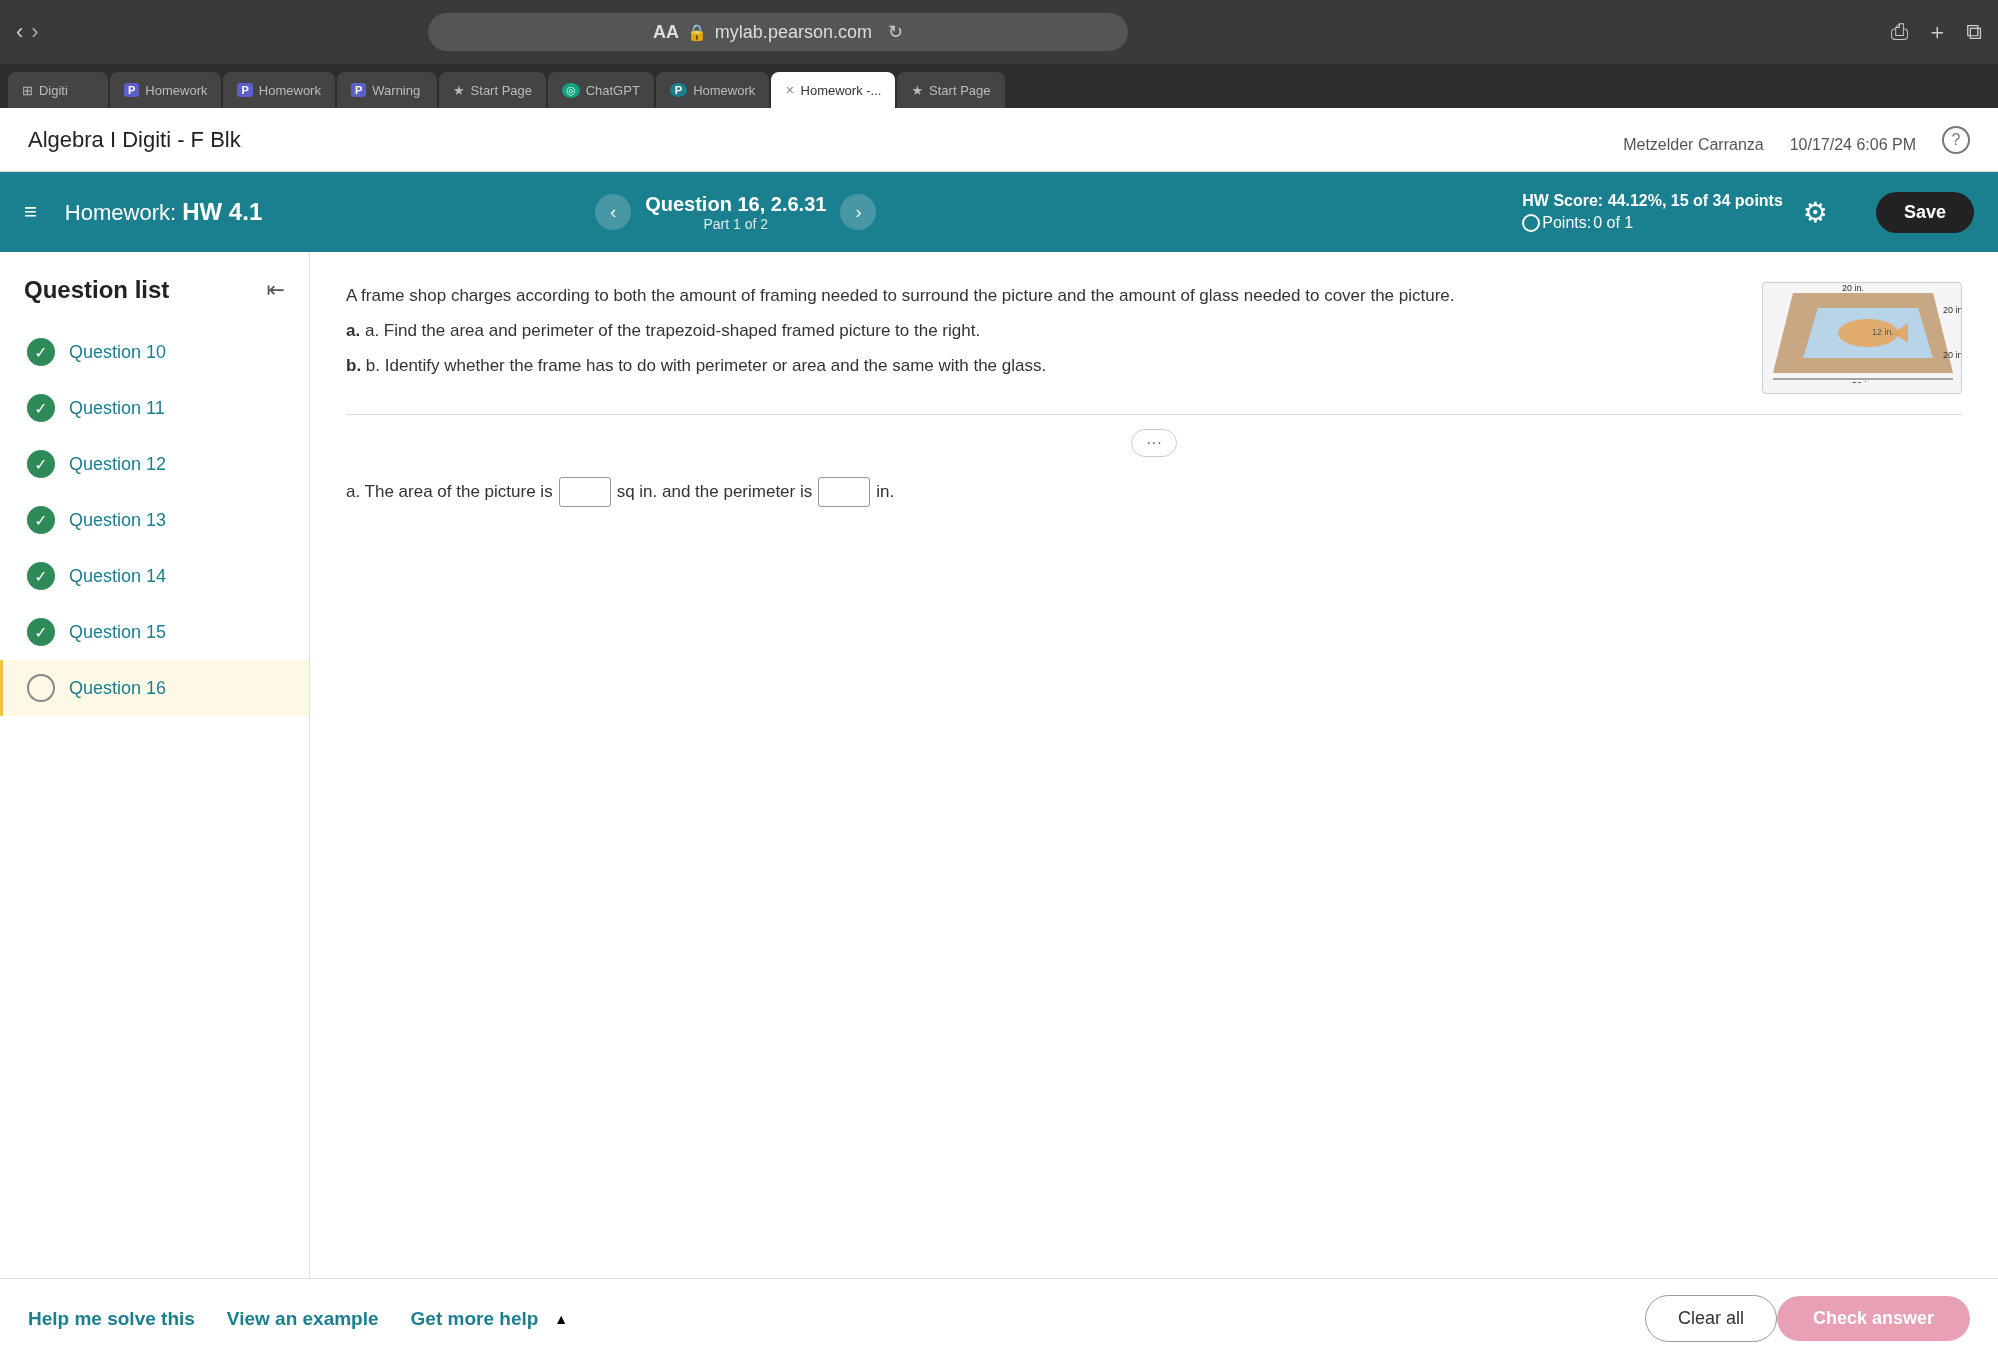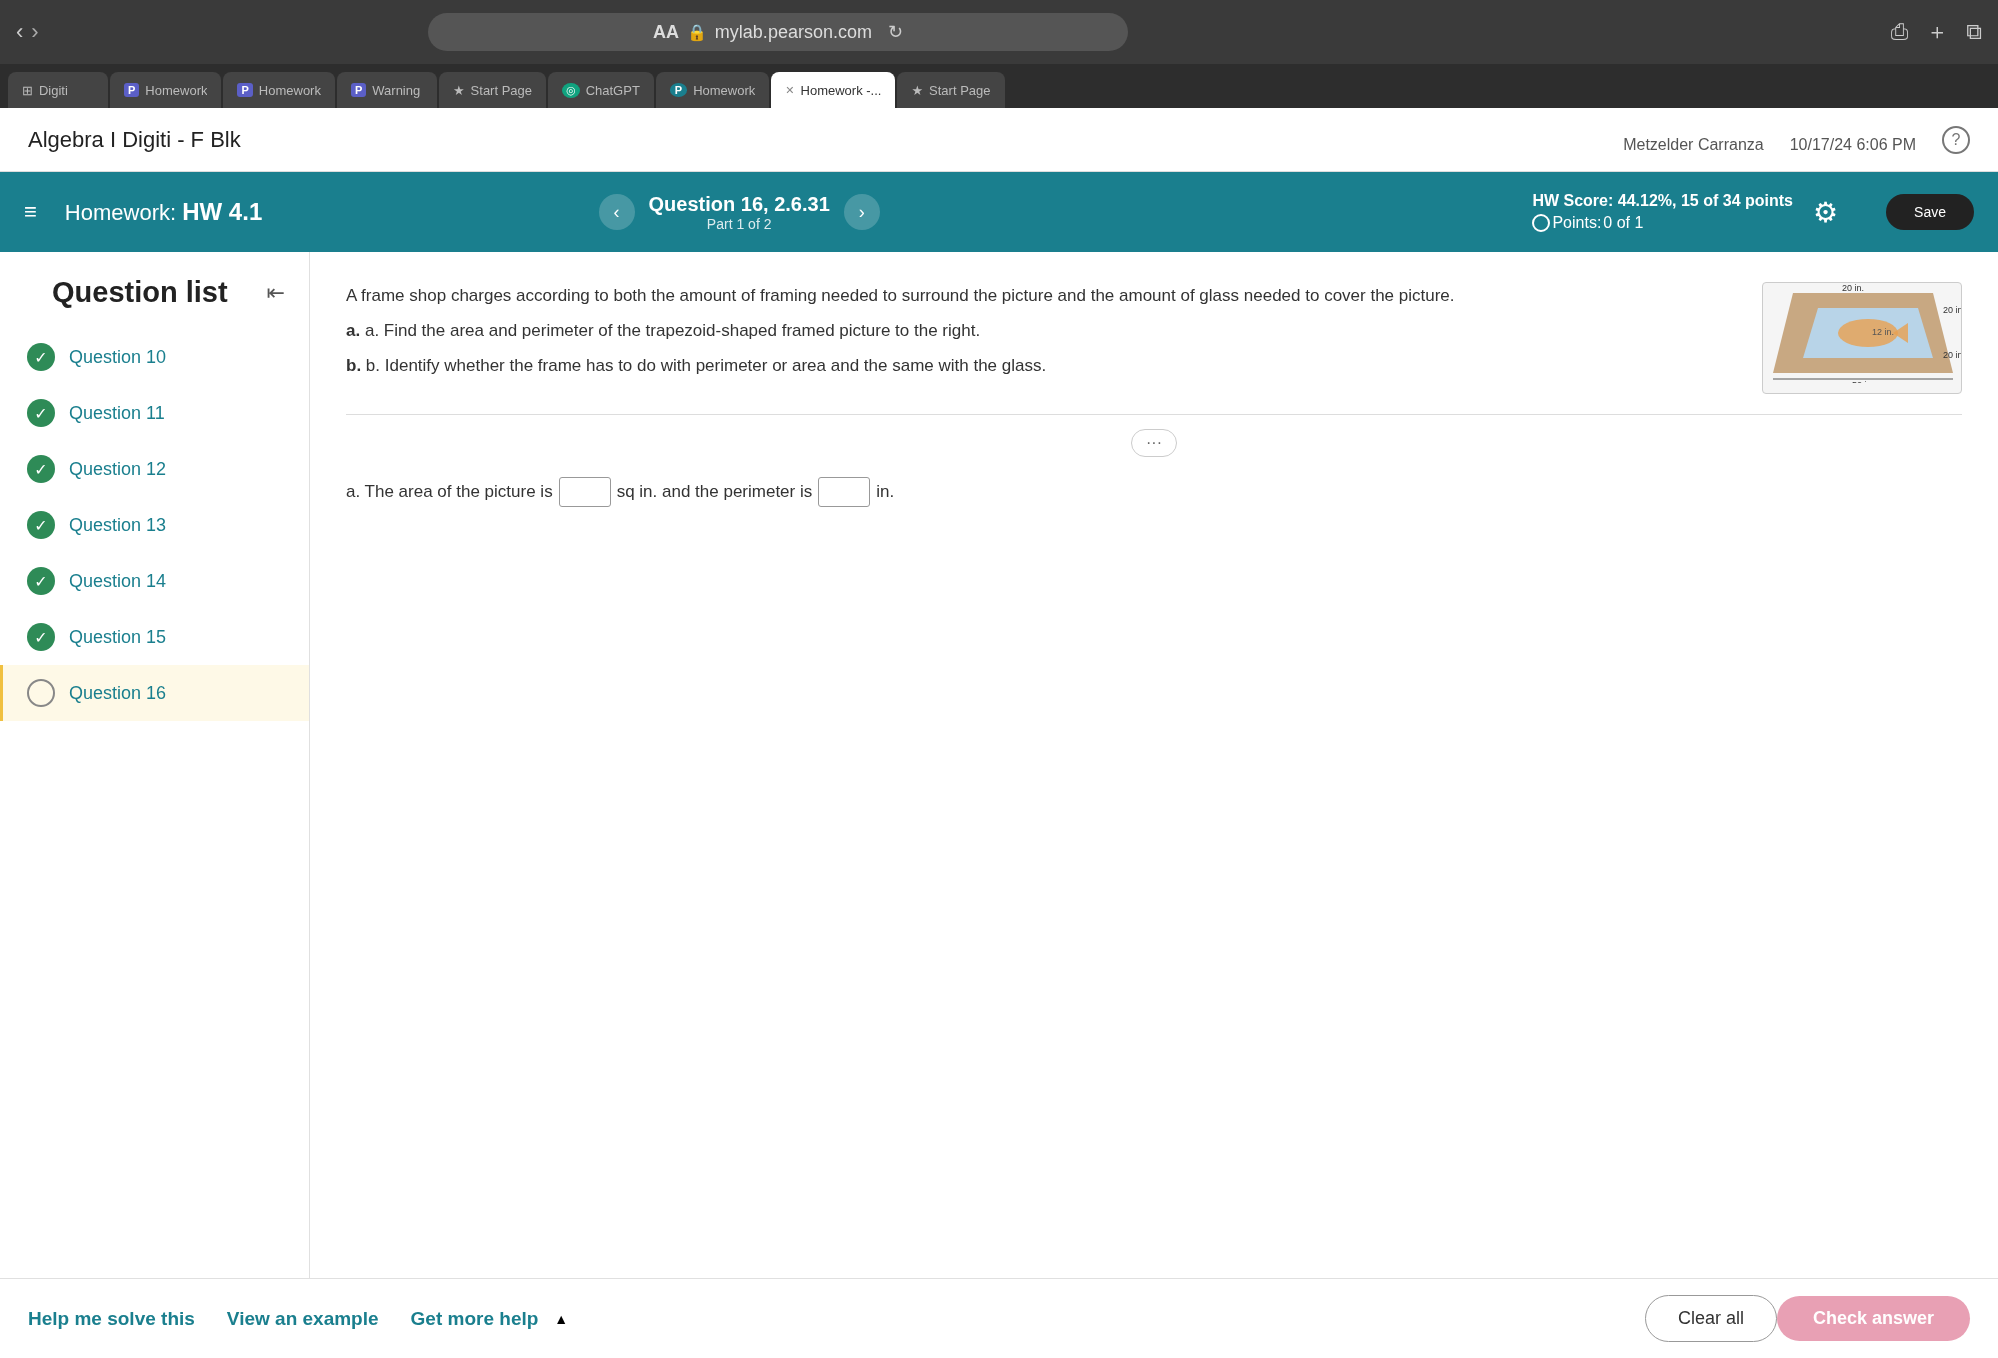--- a/index.html
+++ b/index.html
@@ -128,22 +128,22 @@
       width: 18px; height: 18px; border-radius: 50%;
       border: 2px solid #fff;
       display: inline-block;
     }
     .hw-save-btn {
       background: #222;
       color: #fff;
       border: none;
       border-radius: 24px;
       padding: 10px 28px;
-      font-size: 14px;
-      font-weight: 400;
+      font-size: 18px;
+      font-weight: 700;
       cursor: pointer;
       margin-left: 20px;
       white-space: nowrap;
     }
     .hw-settings-icon { font-size: 28px; cursor: pointer; margin-right: 8px; }
 
     
     .main-content {
       display: flex;
       background: #fff;
@@ -156,21 +156,21 @@
       border-right: 1px solid #e0e0e0;
       padding: 24px 0;
       flex-shrink: 0;
     }
     .sidebar-header {
       display: flex;
       align-items: center;
       justify-content: space-between;
       padding: 0 24px 20px;
     }
-    .sidebar-title { font-size: 29px; font-weight: 700; color: #222; margin-left: 28px; }
+    .sidebar-title { font-size: 24px; font-weight: 700; color: #222; }
     .sidebar-collapse-btn { color: #555; font-size: 22px; cursor: pointer; background: none; border: none; }
     .question-item {
       display: flex;
       align-items: center;
       gap: 14px;
       padding: 14px 24px;
       cursor: pointer;
       font-size: 18px;
     }
     .question-item.active {

